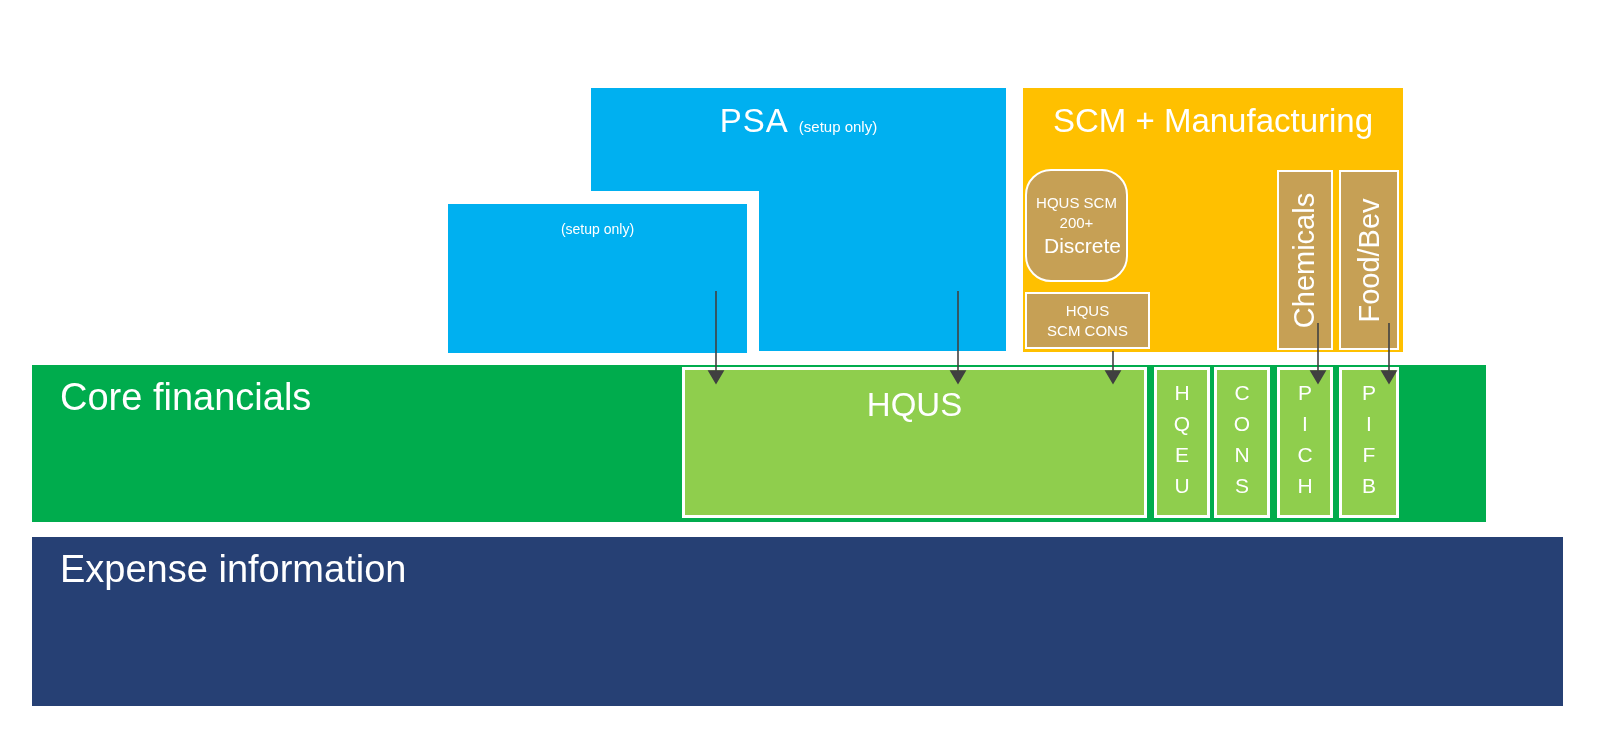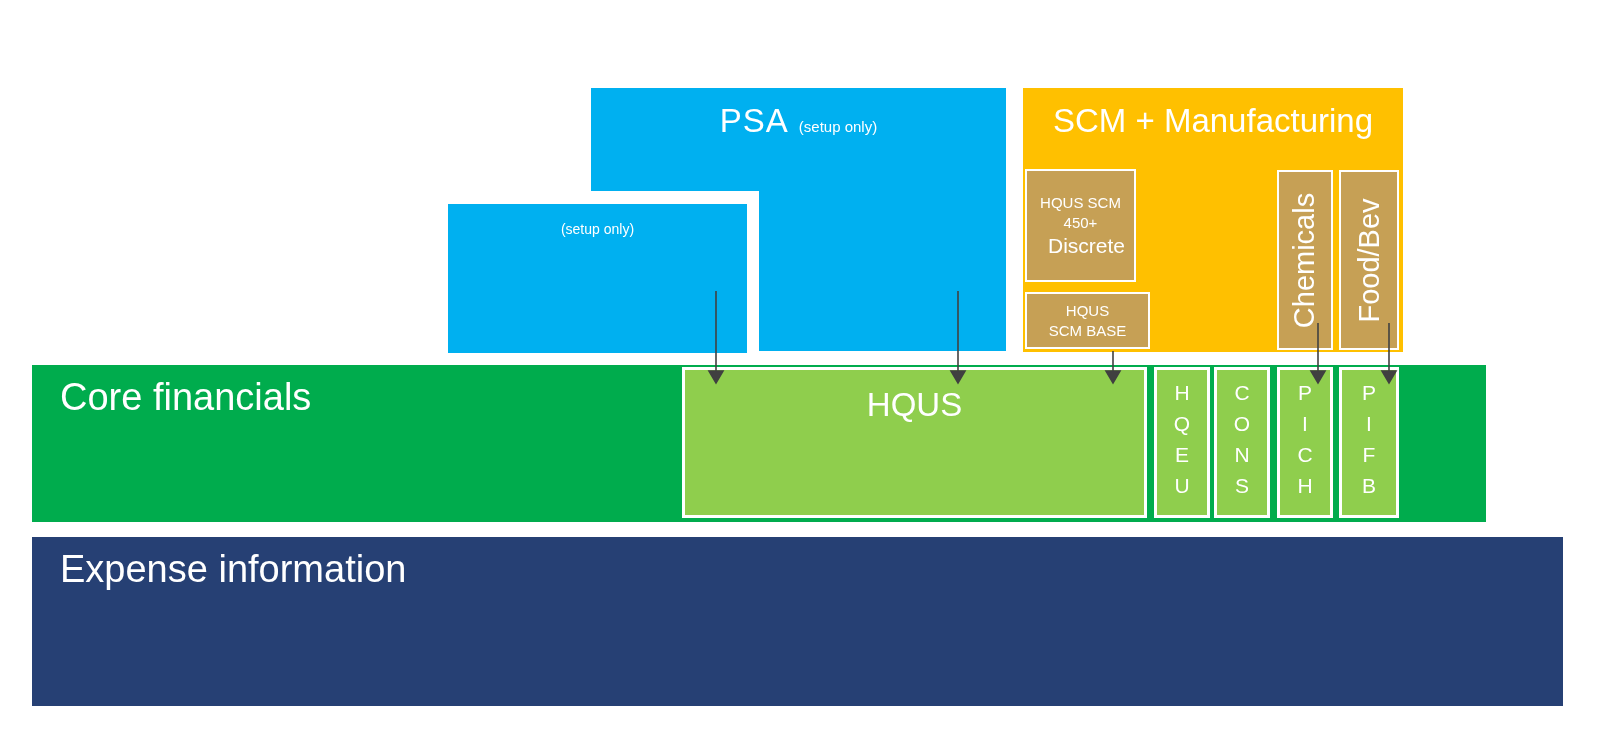--- a/index.html
+++ b/index.html
@@ -43,21 +43,21 @@
     left: 1023px; top: 88px; width: 380px; height: 264px;
     background: #FFC000;
   }
   .scm-title { text-align: center; font-size: 33px; font-weight: 400; padding-top: 14px; }
   .tan {
     position: absolute; box-sizing: border-box;
     background: #C6A055; border: 2px solid #ffffff;
     display: flex; flex-direction: column; align-items: center; justify-content: center;
     text-align: center;
   }
-  .tan-310  { left: 2px;   top: 81px;  width: 111px; height: 113px; }
+  .tan-310  { left: 2px;   top: 81px;  width: 103px; height: 113px; border-radius: 26px; }
   .tan-base { left: 2px;   top: 204px; width: 125px; height: 57px;  }
   .tan-chem { left: 254px; top: 82px;  width: 56px;  height: 180px; }
   .tan-food { left: 316px; top: 82px;  width: 60px;  height: 180px; }
   .tan-line { font-size: 15px; line-height: 20px; }
   .tan-emph { font-size: 21px; line-height: 26px; margin-left: 12px; }
   .vtext { transform: rotate(-90deg); white-space: nowrap; font-size: 29px; }
 
   
   .green-bar {
     left: 32px; top: 365px; width: 1454px; height: 157px;
@@ -111,27 +111,27 @@
     <div class="expense-box">
       <div class="note-xs">(setup only)</div>
     </div>
   </div>
 
   <div class="abs scm-box">
     <div class="scm-title">SCM + Manufacturing</div>
 
     <div class="tan tan-310">
       <div class="tan-line">HQUS SCM</div>
-      <div class="tan-line">450+</div>
+      <div class="tan-line">200+</div>
       <div class="tan-emph">Discrete</div>
     </div>
 
     <div class="tan tan-base">
       <div class="tan-line">HQUS</div>
-      <div class="tan-line">SCM BASE</div>
+      <div class="tan-line">SCM CONS</div>
     </div>
 
     <div class="tan tan-chem">
       <span class="vtext">Chemicals</span>
     </div>
 
     <div class="tan tan-food">
       <span class="vtext">Food/Bev</span>
     </div>
   </div>

